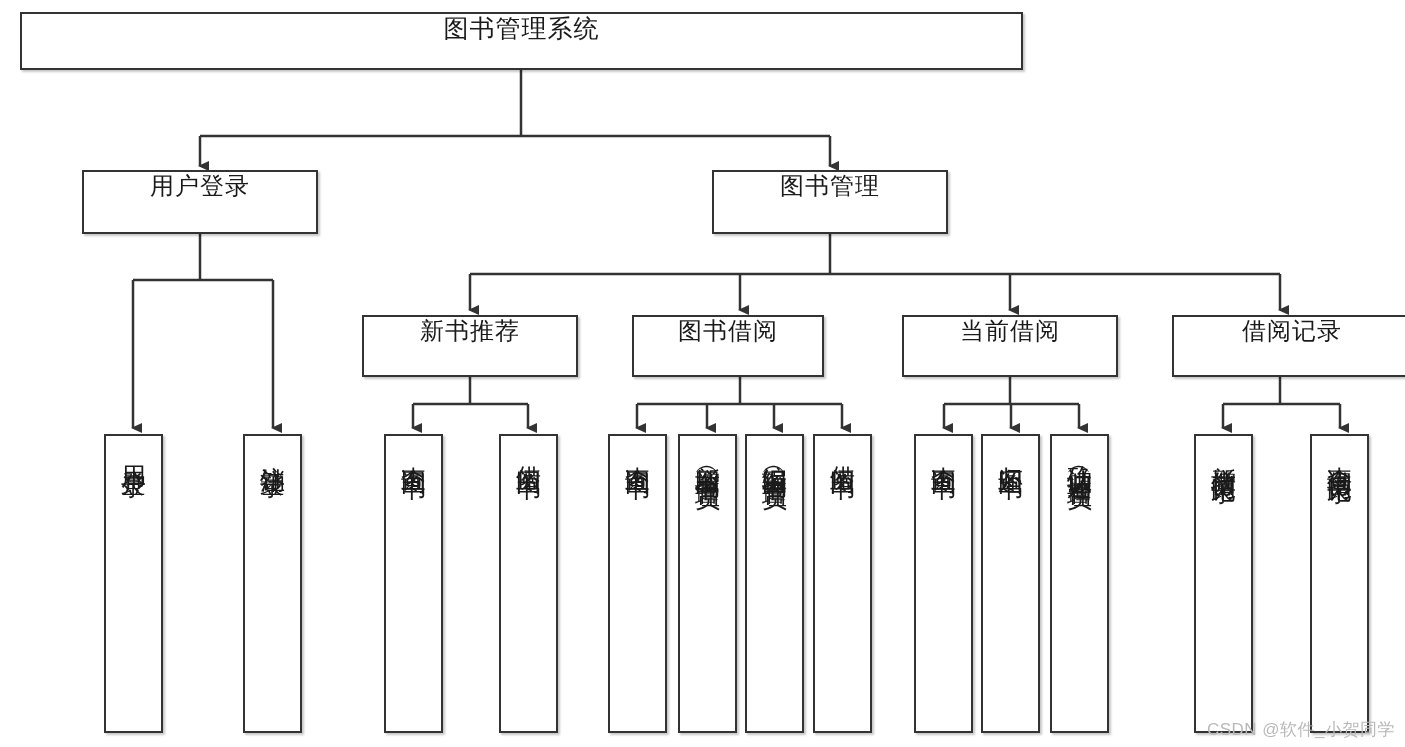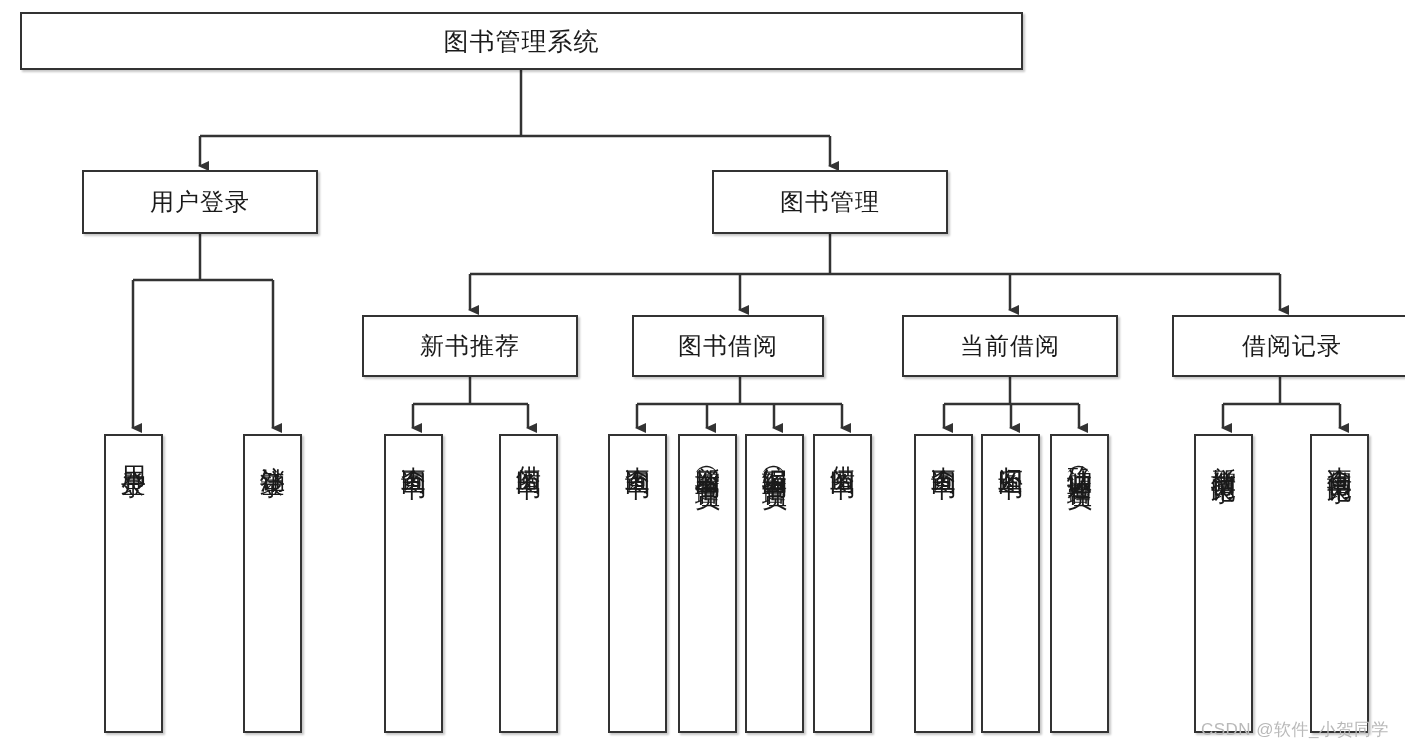--- a/index.html
+++ b/index.html
@@ -25,21 +25,20 @@
     height: 747px;
     pointer-events: none;
   }
   .node {
     position: absolute;
     box-sizing: border-box;
     background: #ffffff;
     border: 2px solid #333333;
     box-shadow: 2px 2px 2px rgba(0,0,0,0.22);
     display: flex;
-    align-items: center;
     justify-content: center;
     color: #1a1a1a;
   }
   .node .label {
     text-align: center;
     line-height: 1.15;
     white-space: nowrap;
   }
   
   .node.horiz .label {
@@ -58,21 +57,21 @@
   .node.vert .label {
     writing-mode: vertical-rl;
     text-orientation: upright;
     font-size: 25px;
     letter-spacing: 3px;
     line-height: 1;
     white-space: nowrap;
   }
   .watermark {
     position: absolute;
-    right: 16px;
+    right: 10px;
     bottom: 6px;
     font-size: 17px;
     color: #b9b9b9;
     letter-spacing: 0.5px;
     white-space: nowrap;
   }
 </style>
 </head>
 <body>
 

